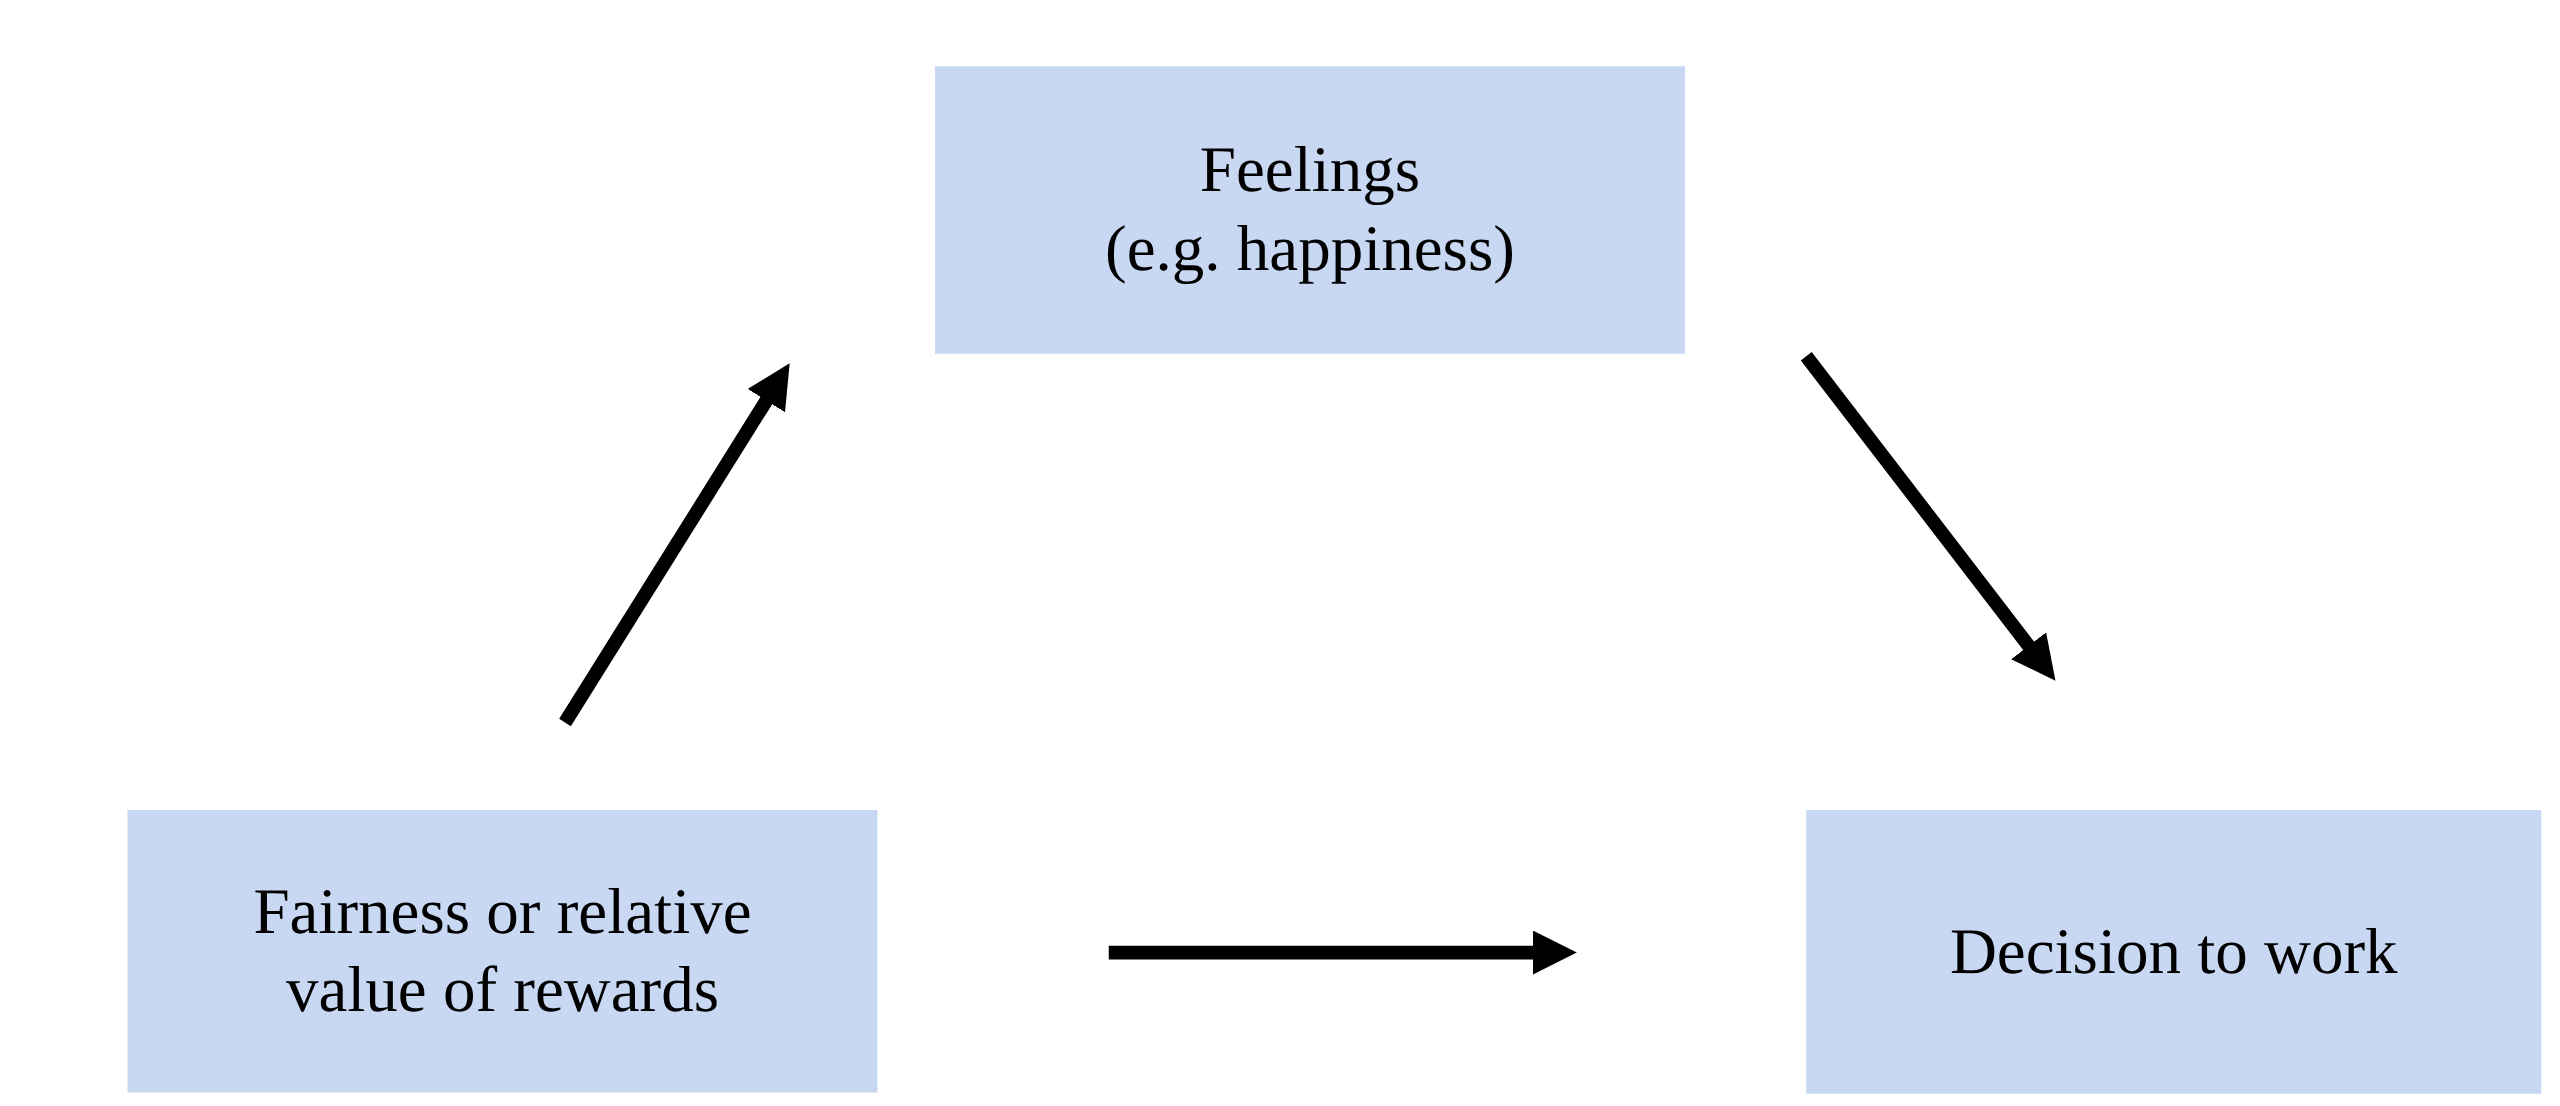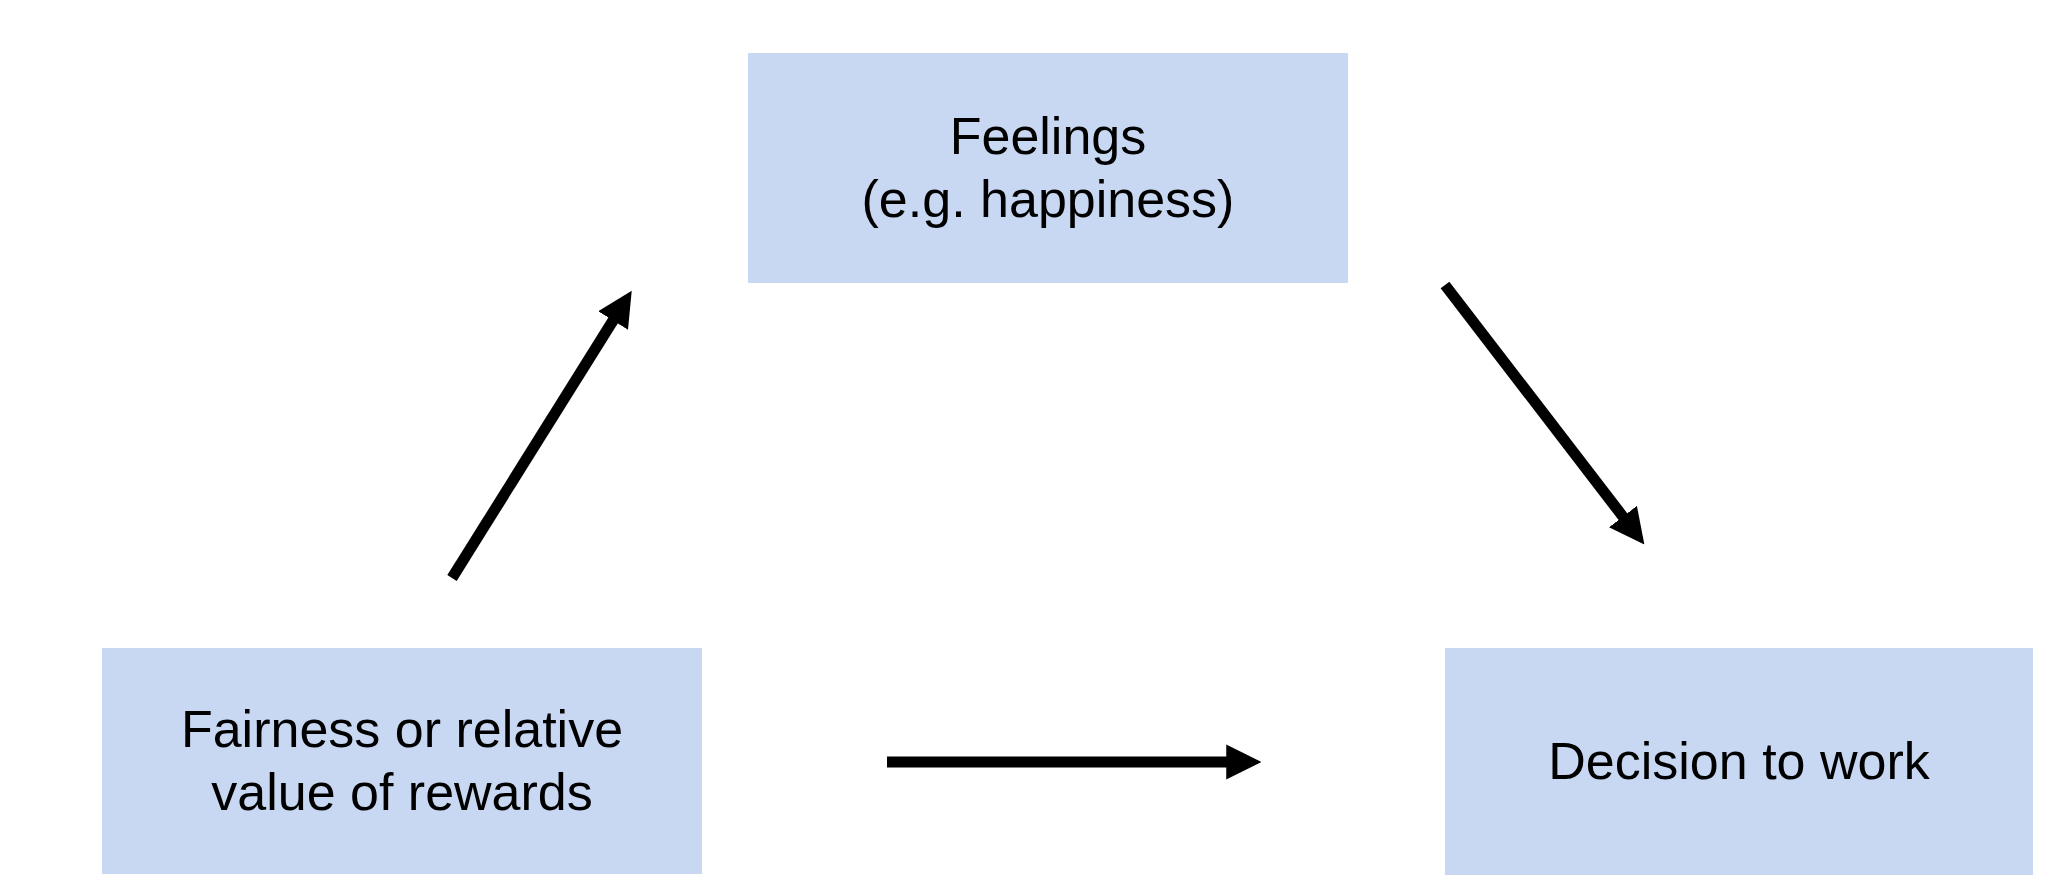--- a/index.html
+++ b/index.html
@@ -5,21 +5,21 @@
   html, body {
     margin: 0;
     padding: 0;
     background: var(--background, #ffffff);
   }
   .canvas {
     position: relative;
     width: 2048px;
     height: 885px;
     background: var(--background, #ffffff);
-    font-family: Liberation Sans, sans-serif;
+    font-family: Liberation Serif, serif;
     overflow: hidden;
   }
   .arrows {
     position: absolute;
     left: 0;
     top: 0;
     width: 2048px;
     height: 885px;
   }
   .arrow-line {

